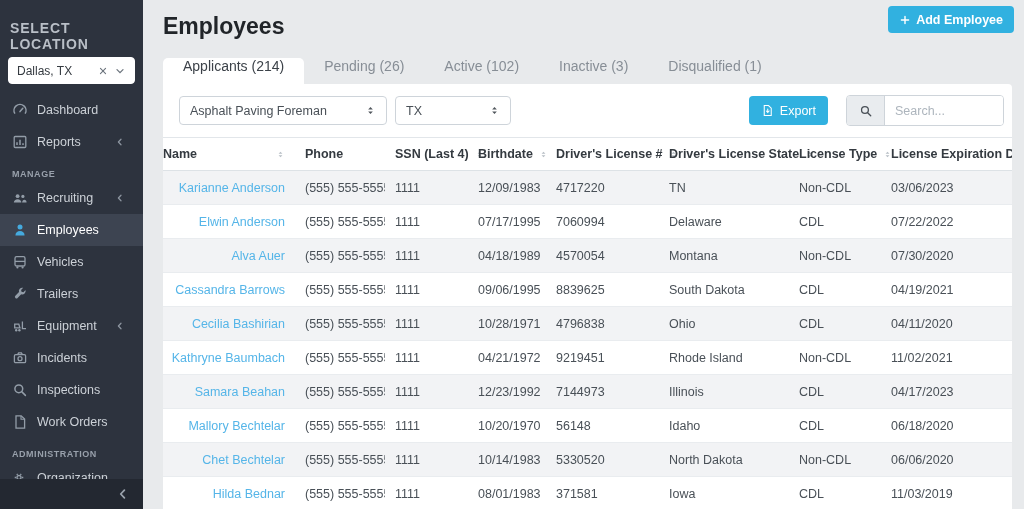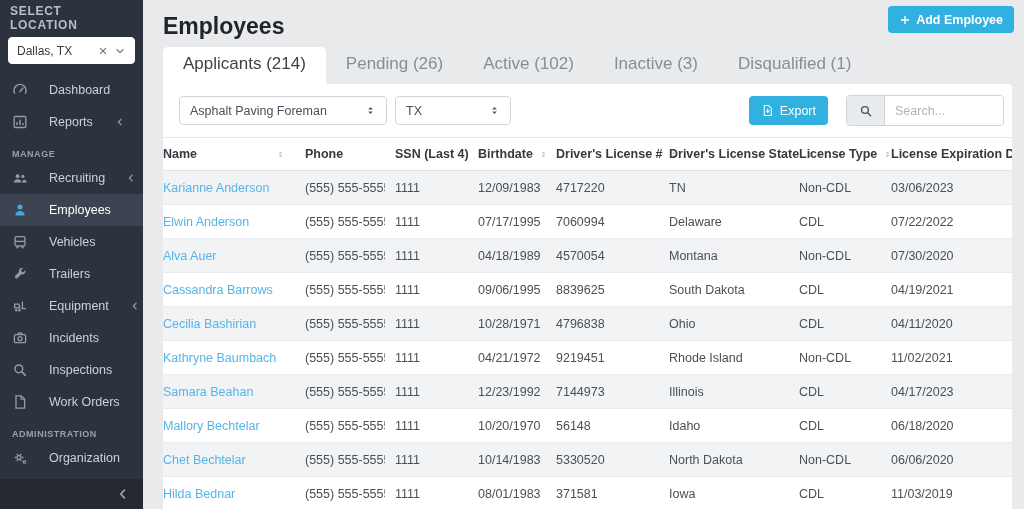--- a/index.html
+++ b/index.html
@@ -2,30 +2,30 @@
 <html><head>
 <meta charset="utf-8">
 <style>
   * { margin:0; padding:0; box-sizing:border-box; }
   html,body { width:1024px; height:509px; overflow:hidden;
     font-family:"Liberation Sans", sans-serif; background:#e8eaec; }
 
   
   .sidebar { position:absolute; left:0; top:0; bottom:0; width:143px;
     background:#2d333e; color:#ccd1d7; }
-  .loc-label { padding:4px 10px 5px; font-size:12px; font-weight:700;
+  .loc-label { padding:20px 10px 5px; font-size:14px; font-weight:700;
     letter-spacing:.06em; color:#b9bfc7; }
   .loc-select { margin:0 8px; height:27px; background:#fff; border-radius:4px;
     display:flex; align-items:center; padding:0 8px; font-size:12px;
     color:#343a40; gap:5px; border:1px solid #fff; cursor:pointer; }
   .loc-select .val { flex:1; white-space:nowrap; overflow:hidden; }
   .loc-select .ic { color:#6d757e; }
   .nav { margin-top:10px; }
   .nav-item { height:32px; display:flex; align-items:center; padding:0 12px;
-    gap:21px; font-size:12.5px; color:#ccd1d7; cursor:pointer; white-space:nowrap; }
+    gap:9px; font-size:12.5px; color:#ccd1d7; cursor:pointer; white-space:nowrap; }
   .nav-item .ic { color:#939da8; flex:0 0 16px; }
   .nav-item.active { background:#3d4451; color:#fff; }
   .nav-item.active .ic { color:#45aade; }
   .nav-item .chev { margin-left:auto; color:#8d95a0; }
   .nav-header { padding:11px 12px 3px; font-size:9px; font-weight:700;
     letter-spacing:.06em; color:#98a0ab; }
   .collapse-bar { position:absolute; bottom:0; left:0; right:0; height:30px;
     background:#232831; display:flex; align-items:center; justify-content:flex-end;
     padding-right:13px; color:#9aa2ac; cursor:pointer; }
 
@@ -35,21 +35,21 @@
   
   .main { position:absolute; left:143px; top:0; right:0; bottom:0; }
   .topbar { height:84px; position:relative; }
   .page-title { position:absolute; left:20px; top:13px; font-size:23px;
     font-weight:700; color:#212529; }
   .add-btn { position:absolute; right:10px; top:6px; height:27px;
     display:flex; align-items:center; gap:5px; background:#31b1e0; color:#fff;
     border:none; border-radius:4px; padding:0 11px; font-size:12.5px;
     font-weight:600; cursor:pointer; font-family:inherit; }
   .tabs { position:absolute; left:20px; bottom:0; display:flex; }
-  .tab { padding:7px 20px 10px; font-size:17px; color:#878e96; cursor:pointer;
+  .tab { padding:0 20px 10px; font-size:14px; color:#878e96; cursor:pointer;
     white-space:nowrap; }
   .tab.active { background:#fff; color:#3c4249; border-radius:5px 5px 0 0; }
 
   .card { margin:0 12px 0 20px; background:#fff; height:425px; overflow:hidden;
     border-radius:0 4px 0 0; }
 
   
   .filter-row { height:54px; display:flex; align-items:center;
     padding:0 8px 0 16px; border-bottom:1px solid #e2e6ea; gap:8px; }
   .select-ctl { height:29px; border:1px solid #ced4da; border-radius:4px;
@@ -69,21 +69,21 @@
   .search-input { border:none; outline:none; width:118px; padding:0 10px;
     font-size:12.5px; color:#495057; font-family:inherit; }
   .search-input::placeholder { color:#adb5bd; }
 
   
   .table-wrap { overflow:hidden; }
   table { width:874px; table-layout:fixed; border-collapse:collapse;
     font-size:12.5px; }
   th { text-align:left; padding:9px 10px; font-weight:700; color:#343a40;
     border-bottom:1px solid #dde2e6; white-space:nowrap; }
-  th:first-child, td:first-child { padding-left:0; }
+  th:first-child, td:first-child { padding-left:0;text-align:right; }
   .th-inner { display:flex; align-items:center; gap:6px; }
   .th-inner.spread { justify-content:space-between; }
   .sort-ic { color:#b7bec5; flex:0 0 auto; }
   td { padding:9.5px 10px; color:#495057; white-space:nowrap; overflow:hidden; }
   tbody tr { border-top:1px solid #e9ecef; }
   tbody tr:first-child { border-top:none; }
   tbody tr:nth-child(odd) { background:#f2f3f5; }
   .cell-link { color:#55b5e8; text-decoration:none; cursor:pointer; }
 </style>
 </head>

